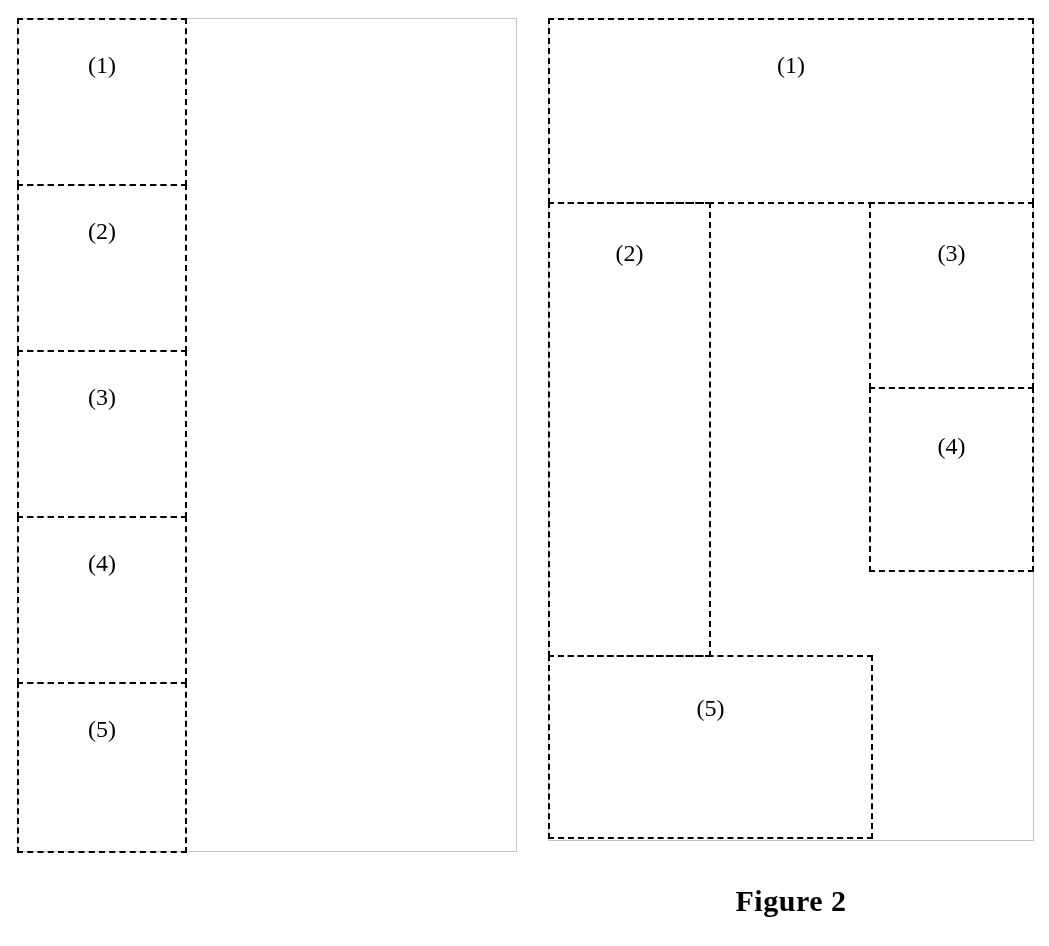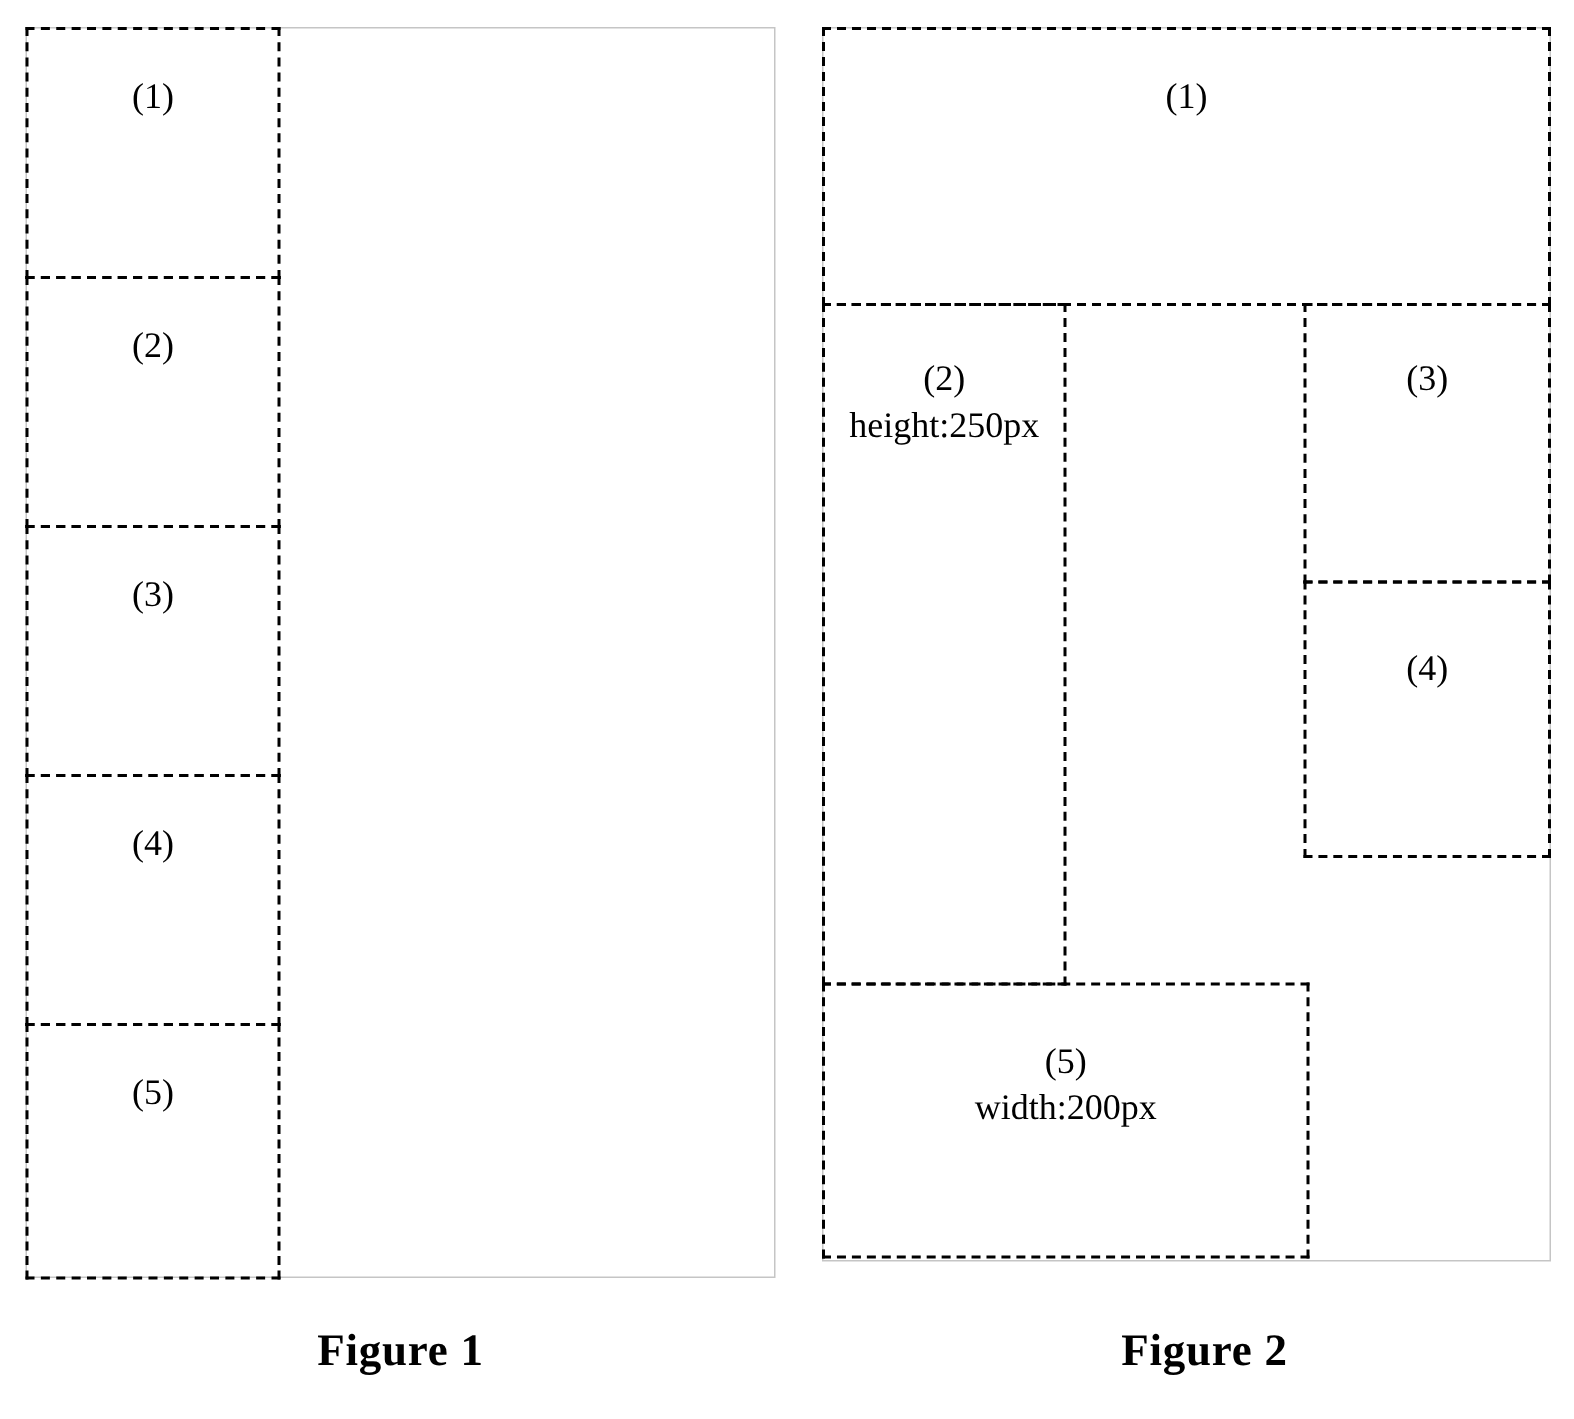--- a/index.html
+++ b/index.html
@@ -49,21 +49,21 @@
   .f2b5{left:-1px;top:636px;width:325px;height:184px;padding-top:36px;}
   .caption{
     position:absolute;
     top:884px;
     text-align:center;
     font-weight:bold;
     font-size:30px;
     letter-spacing:0.5px;
   }
   .cap1{left:17px;width:500px;}
-  .cap2{left:560px;width:486px;}
+  .cap2{left:548px;width:486px;}
   .lbl,.sublbl{white-space:nowrap;}
 </style>
 </head>
 <body>
 
 <div class="canvas">
 
   <div class="fig fig1">
     <div class="dbox f1b f1b1">
       <div class="lbl">(1)</div>
@@ -74,36 +74,33 @@
     <div class="dbox f1b f1b3">
       <div class="lbl">(3)</div>
     </div>
     <div class="dbox f1b f1b4">
       <div class="lbl">(4)</div>
     </div>
     <div class="dbox f1b f1b5">
       <div class="lbl">(5)</div>
     </div>
   </div>
-  <div class="caption cap1">Figure 1</div>
 
   <div class="fig fig2">
     <div class="dbox f2b1">
       <div class="lbl">(1)</div>
     </div>
     <div class="dbox f2b2">
       <div class="lbl">(2)</div>
-      <div class="sublbl">height:250px</div>
     </div>
     <div class="dbox f2b3">
       <div class="lbl">(3)</div>
     </div>
     <div class="dbox f2b4">
       <div class="lbl">(4)</div>
     </div>
     <div class="dbox f2b5">
       <div class="lbl">(5)</div>
-      <div class="sublbl">width:200px</div>
     </div>
   </div>
   <div class="caption cap2">Figure 2</div>
 
 </div>
 
 </body></html>

